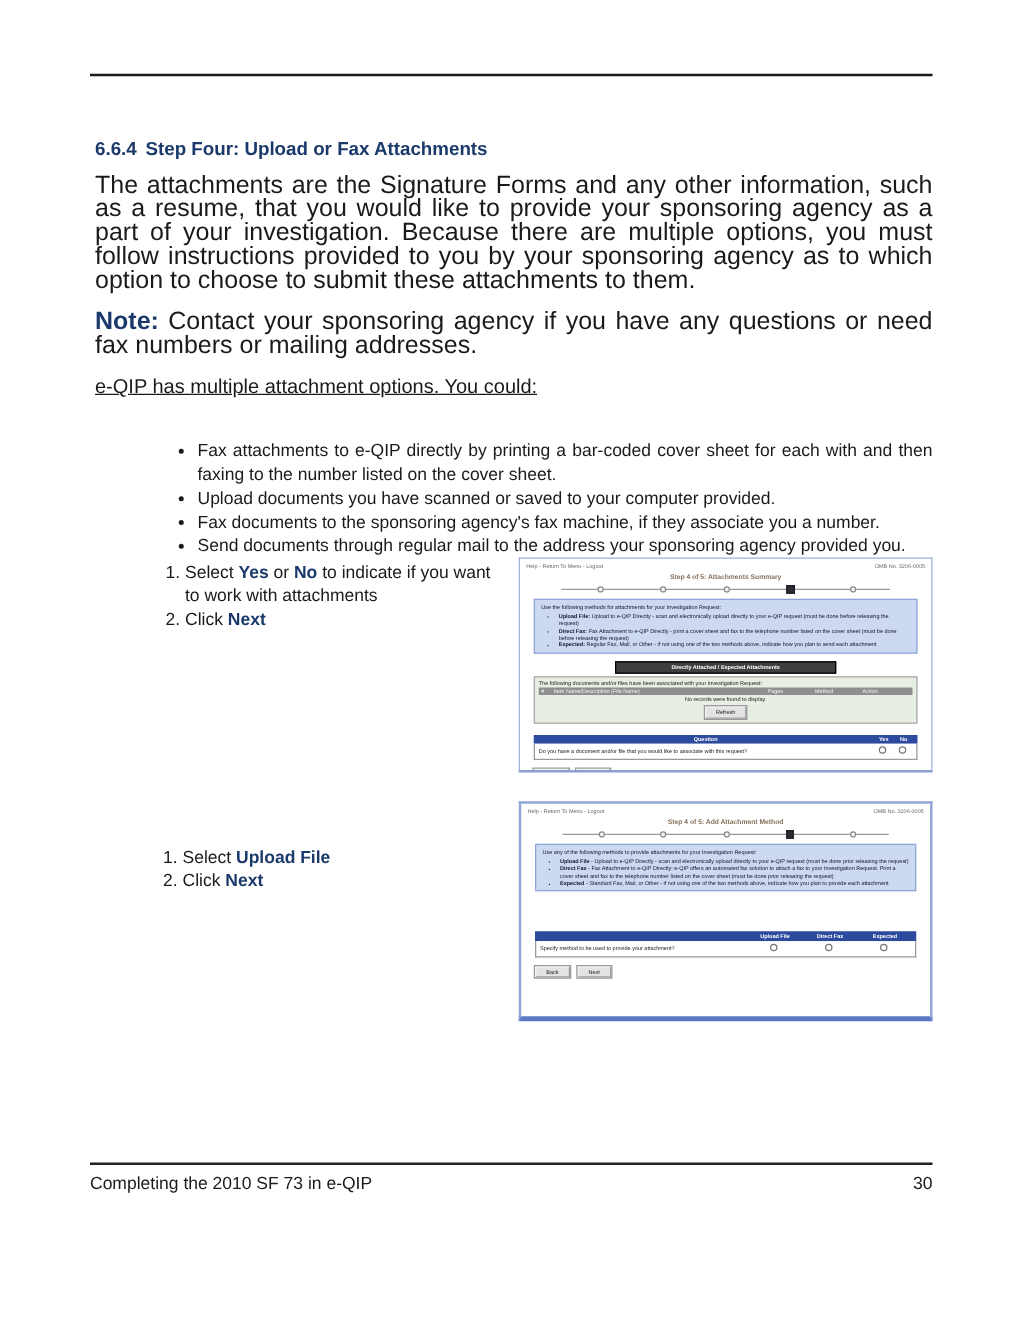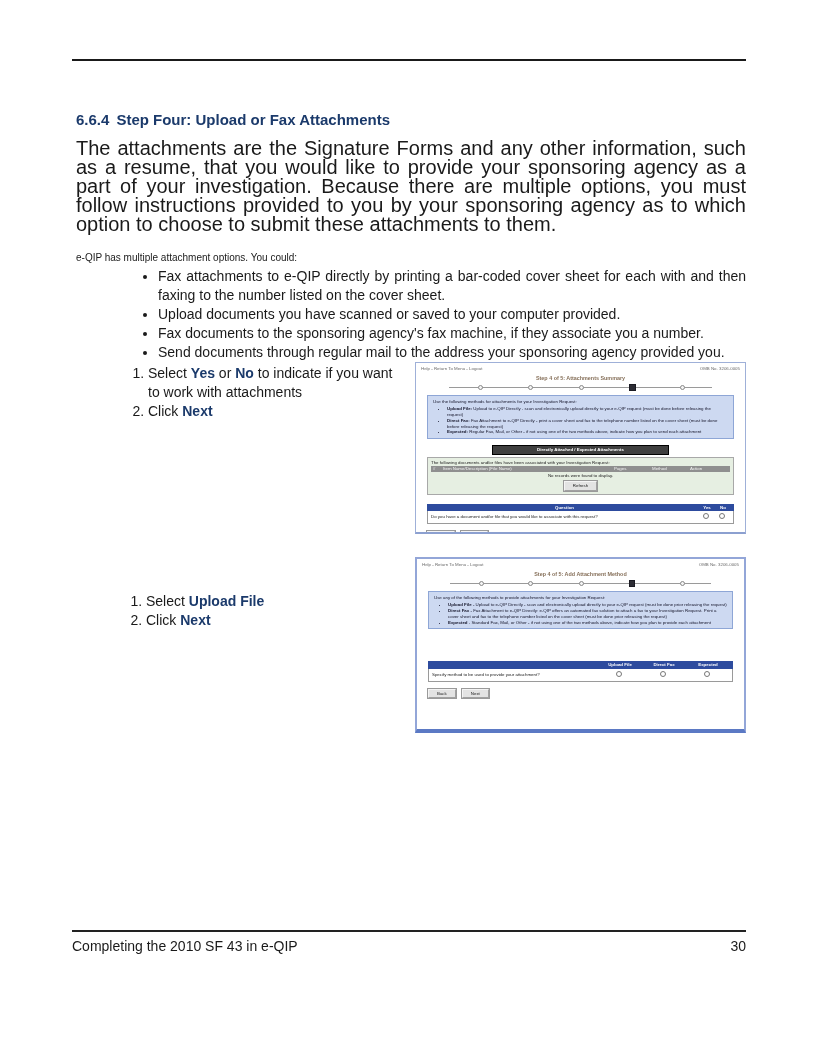--- a/index.html
+++ b/index.html
@@ -6,21 +6,21 @@
   body{
     width:816px;height:1056px;position:relative;background:#ffffff;
     font-family:"Liberation Sans", sans-serif;color:#1a1a1a;overflow:hidden;
   }
   .navy{color:#1b3a6b;font-weight:bold;}
   .top-rule{position:absolute;left:72px;right:70px;top:59px;border-top:2px solid #1a1a1a;}
   .content{position:absolute;left:76px;right:70px;top:99px;}
   h1.section{font-size:15px;line-height:18px;font-weight:bold;color:#1b3a6b;margin:12px 0 10px;}
   h1.section .num{margin-right:7px;}
   p.body{font-size:20px;line-height:19px;margin:0 0 14px;text-align:justify;}
-  p.plain{font-size:10px;line-height:19px;margin:0 0 0;}
+  p.plain{font-size:16px;line-height:19px;margin:0 0 32px;text-decoration:underline;}
   ul.bullets{margin:0;padding-left:82px;}
   ul.bullets li{font-size:14px;line-height:19px;text-align:justify;}
   .figure-area{position:relative;height:372px;}
   ol.steps{list-style:decimal;margin:0;padding-left:26px;position:absolute;font-size:14px;line-height:19px;}
   ol.steps.one{left:46px;top:2px;width:252px;}
   ol.steps.two{left:44px;top:230px;width:252px;}
   .upload-heading{position:absolute;left:24px;top:196px;font-size:15px;font-weight:bold;color:#1b3a6b;}
   .footer{position:absolute;left:72px;right:70px;top:930px;border-top:2px solid #222;
           padding-top:6px;display:flex;justify-content:space-between;font-size:14px;}
   
@@ -64,20 +64,21 @@
 <body>
 
 <div class="top-rule"></div>
 
 <div class="content">
 
   <h1 class="section"><span class="num">6.6.4</span><span>Step Four:  Upload or Fax Attachments</span></h1>
 
   <p class="body">The attachments are the Signature Forms and any other information, such as a resume, that you would like to provide your sponsoring agency as a part of your investigation.  Because there are multiple options, you must follow instructions provided to you by your sponsoring agency as to which option to choose to submit these attachments to them.</p>
 
+  <p class="body"><b class="navy">Note:</b><span> Contact your sponsoring agency if you have any questions or need fax numbers or mailing addresses.</span></p>
 
   <p class="plain">e-QIP has multiple attachment options. You could:</p>
 
   <ul class="bullets">
     <li>Fax attachments to e-QIP directly by printing a bar-coded cover sheet for each with and then faxing to the number listed on the cover sheet.</li>
     <li>Upload documents you have scanned or saved to your computer provided.</li>
     <li>Fax documents to the sponsoring agency's fax machine, if they associate you a number.</li>
     <li>Send documents through regular mail to the address your sponsoring agency provided you.</li>
   </ul>
 
@@ -186,15 +187,15 @@
           <span class="btn">Back</span>
           <span class="btn">Next</span>
         </div>
       </div>
     </div>
 
   </div>
 </div>
 
 <div class="footer">
-  <span>Completing the 2010 SF 43 in e-QIP</span>
+  <span>Completing the 2010 SF 73 in e-QIP</span>
   <span>30</span>
 </div>
 
 </body></html>

